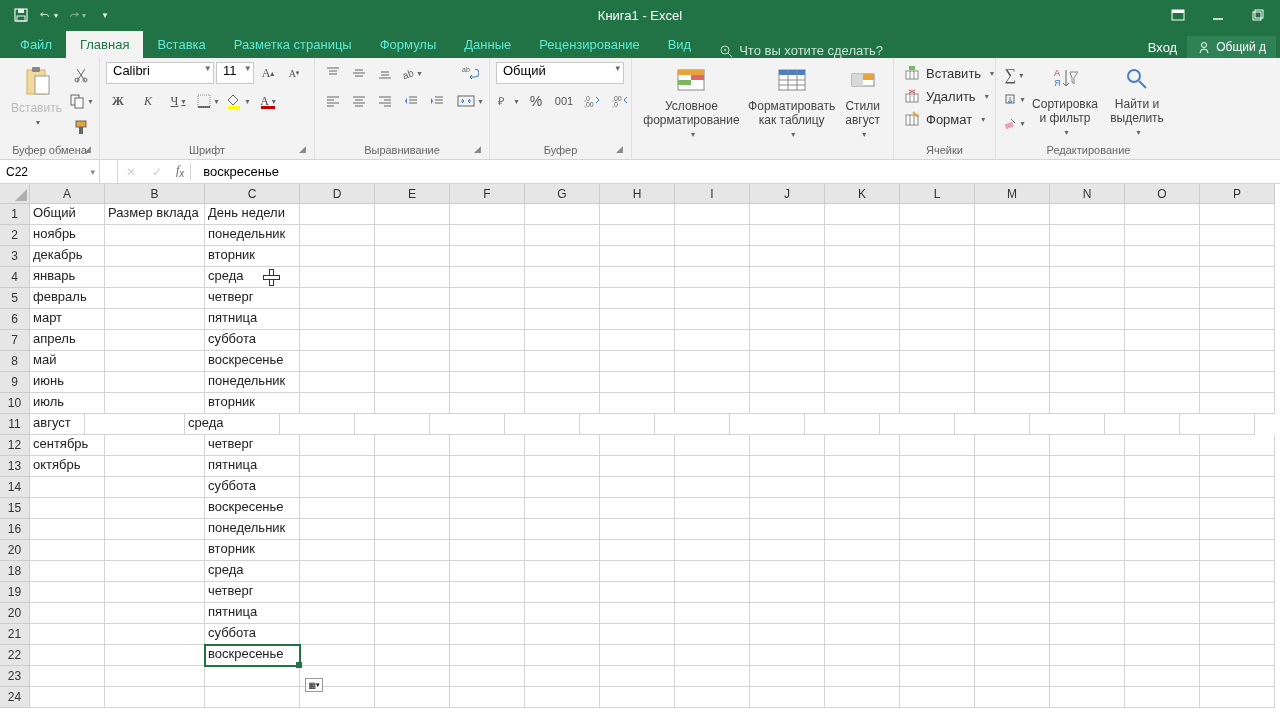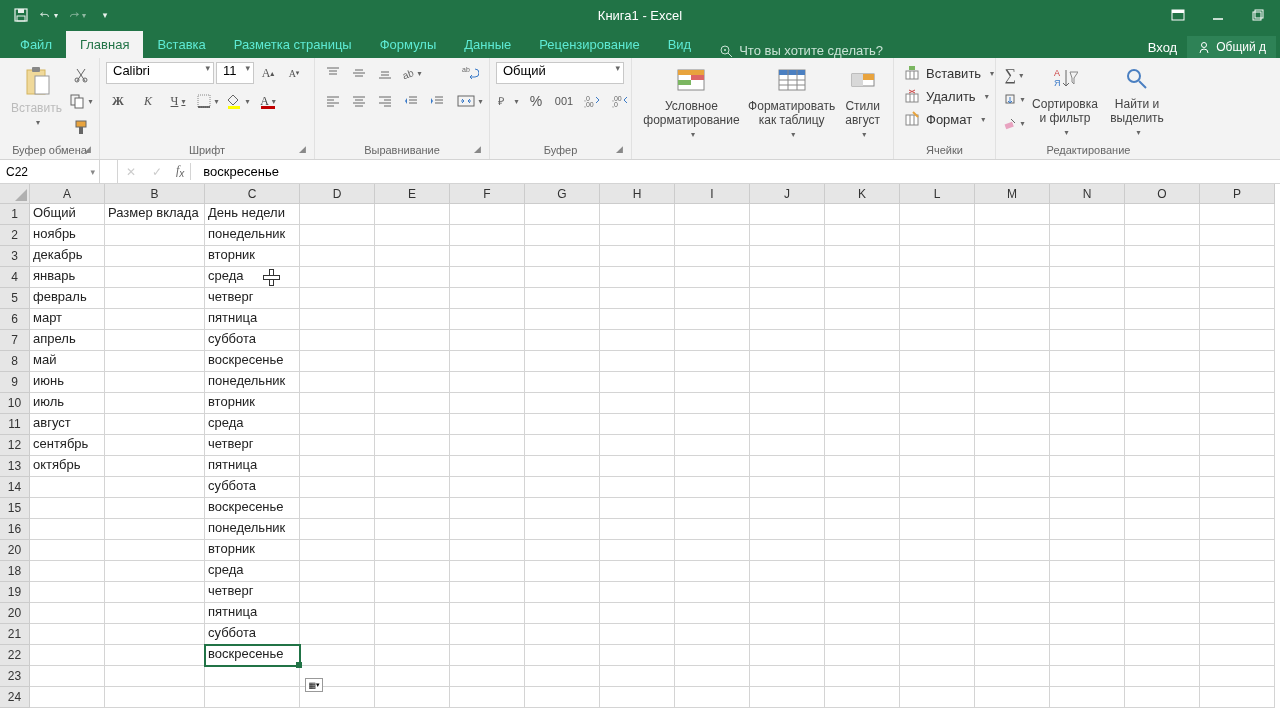--- a/index.html
+++ b/index.html
@@ -681,21 +681,21 @@
       <div class="cell" style="width:75px"></div>
       <div class="cell" style="width:75px"></div>
       <div class="cell" style="width:75px"></div>
       <div class="cell" style="width:75px"></div>
       <div class="cell" style="width:75px"></div>
       <div class="cell" style="width:75px"></div>
       <div class="cell" style="width:75px"></div>
     </div>
     <div class="gridrow">
       <div class="rowhead">11</div>
-      <div class="cell" style="width:75px">август</div>
+      <div class="cell" style="width:55px">август</div>
       <div class="cell" style="width:100px"></div>
       <div class="cell" style="width:95px">среда</div>
       <div class="cell" style="width:75px"></div>
       <div class="cell" style="width:75px"></div>
       <div class="cell" style="width:75px"></div>
       <div class="cell" style="width:75px"></div>
       <div class="cell" style="width:75px"></div>
       <div class="cell" style="width:75px"></div>
       <div class="cell" style="width:75px"></div>
       <div class="cell" style="width:75px"></div>

